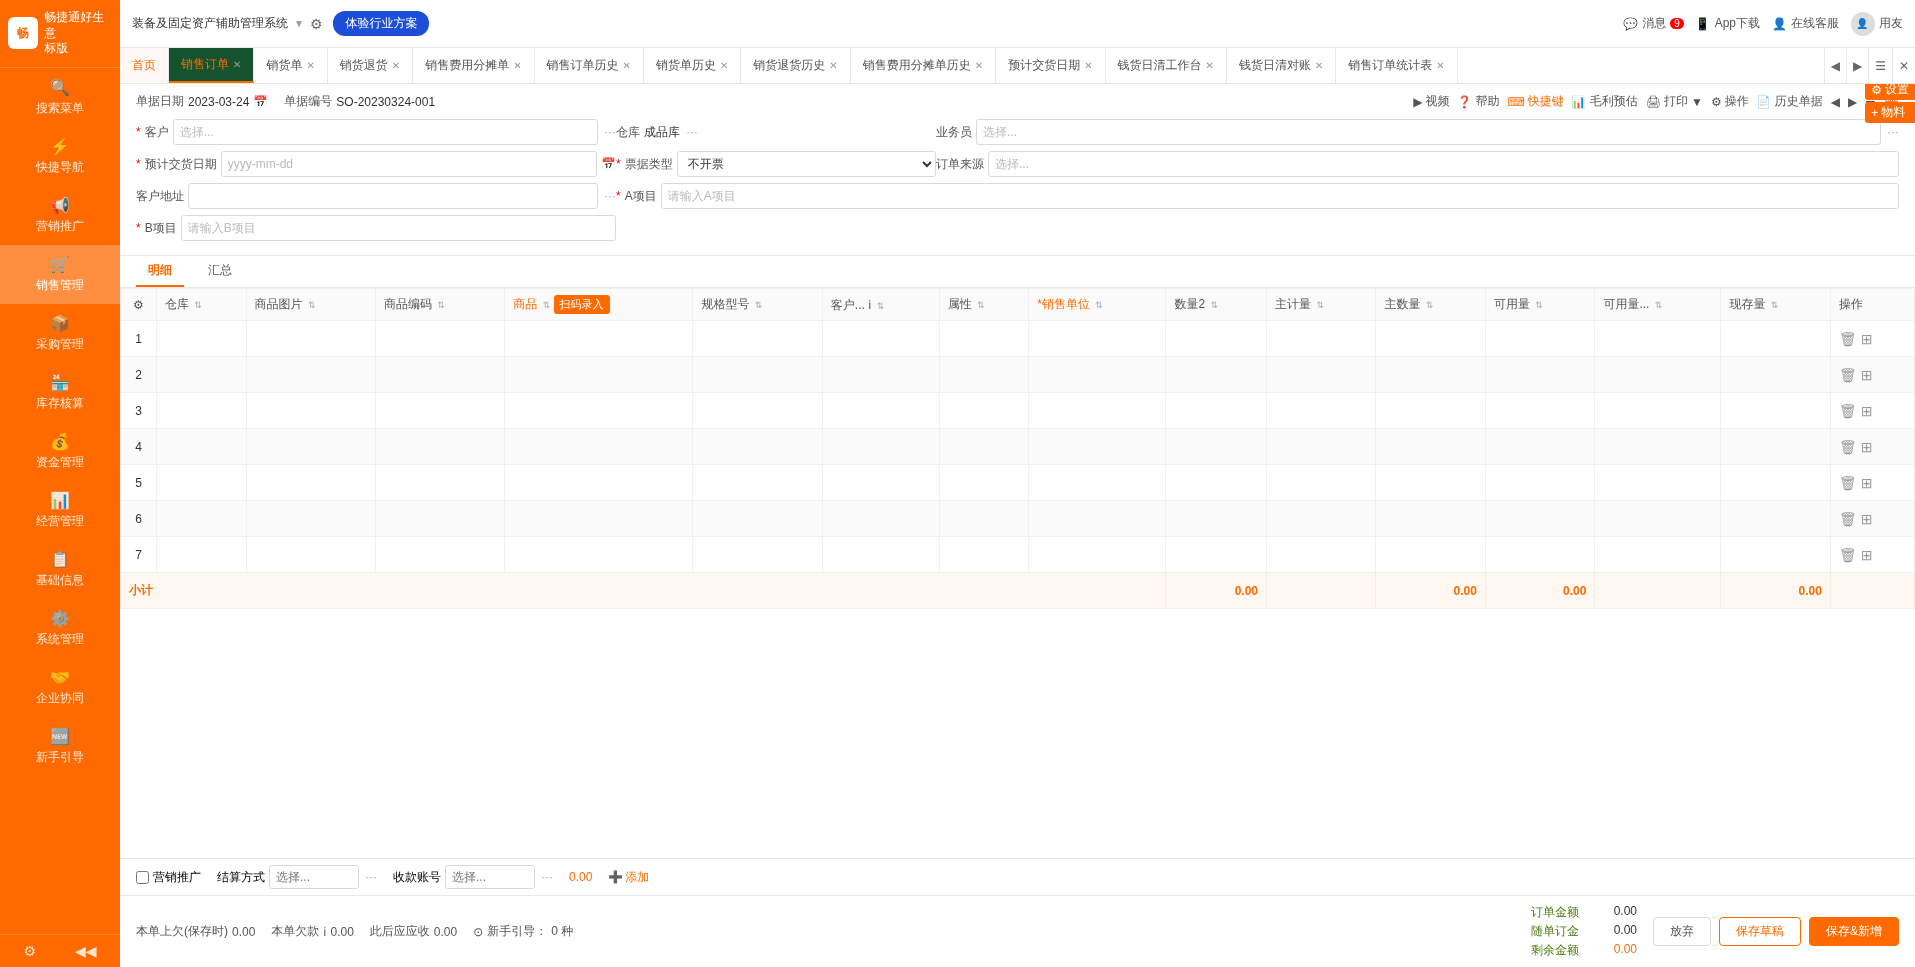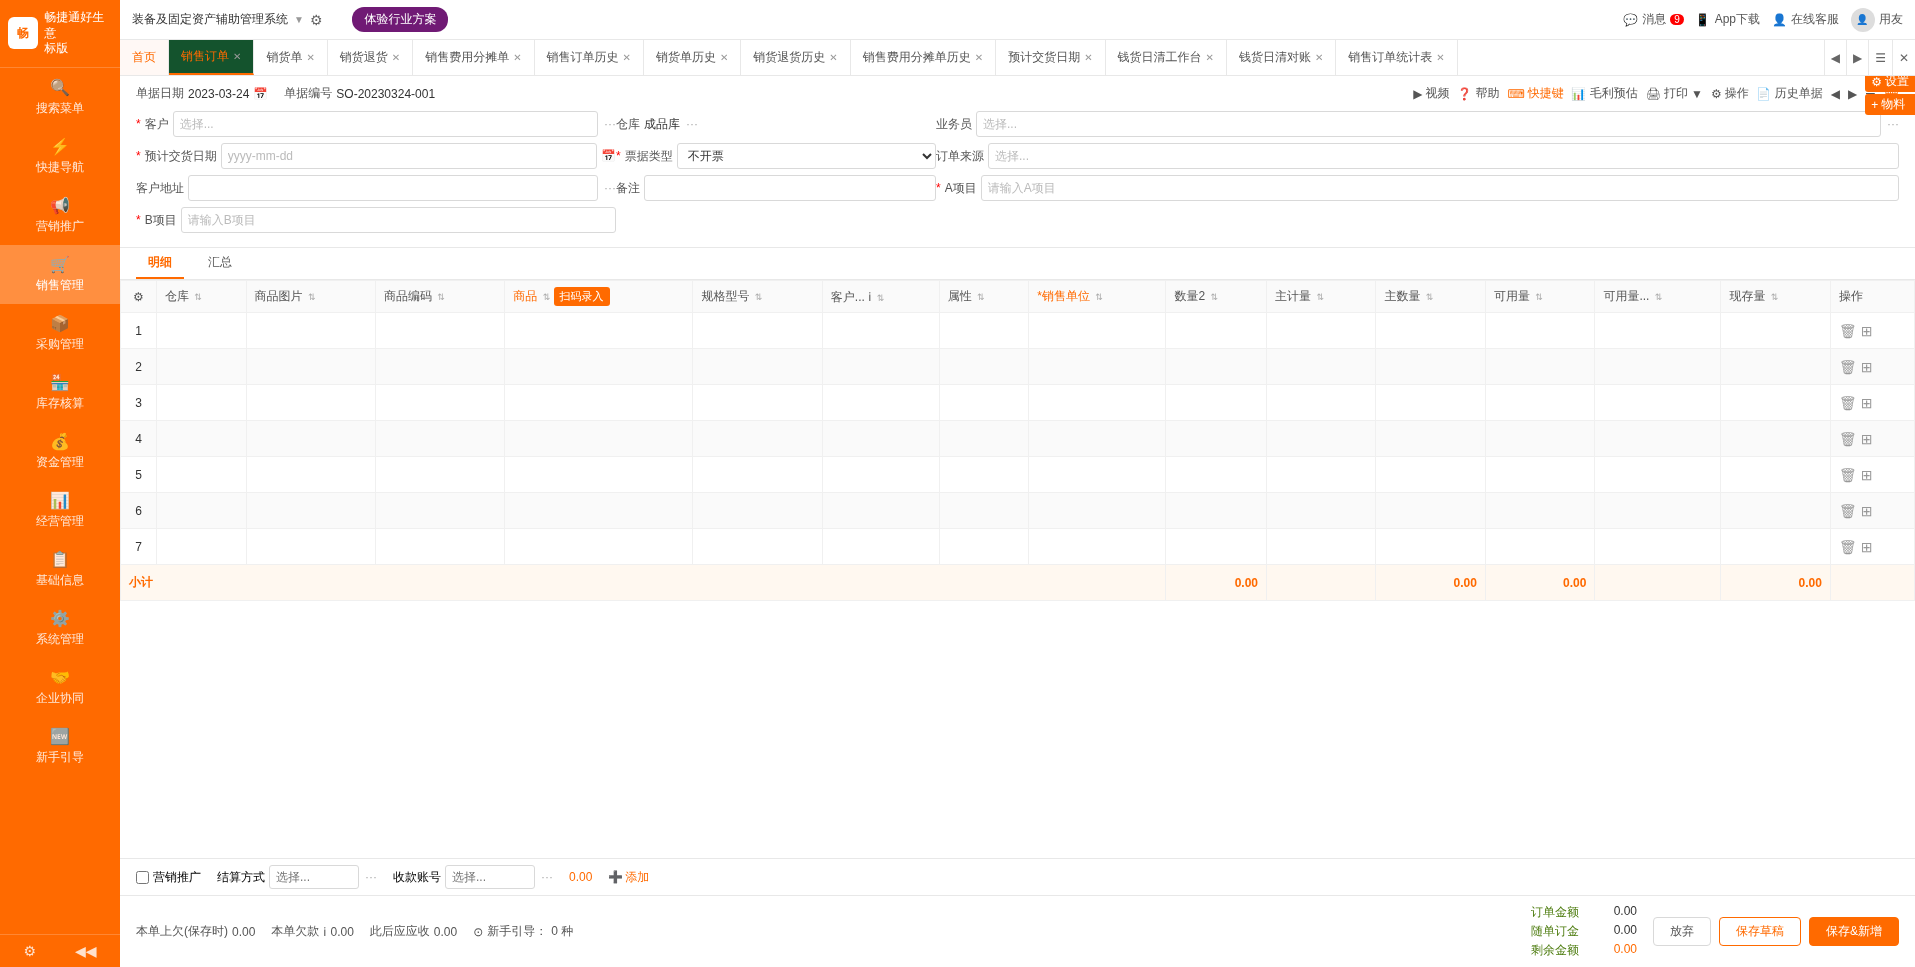--- a/index.html
+++ b/index.html
@@ -48,32 +48,32 @@
       display: flex; align-items: center; justify-content: space-around;
       border-top: 1px solid rgba(255,255,255,0.2);
     }
     .sidebar-bottom-icon { color: rgba(255,255,255,0.8); cursor: pointer; font-size: 14px; }
 
     
     .main { flex: 1; display: flex; flex-direction: column; overflow: hidden; }
 
     
     .topbar {
-      height: 40px;
+      height: 48px;
       background: #fff;
       display: flex; align-items: center;
       padding: 0 12px;
       border-bottom: 1px solid #e8e8e8;
-      gap: 26px;
+      gap: 7px;
     }
     .topbar-system { display: flex; align-items: center; gap: 6px; color: #333; font-size: 13px; }
     .topbar-chevron { color: #999; font-size: 10px; }
     .topbar-gear { color: #666; cursor: pointer; font-size: 14px; }
     .topbar-btn {
-      background: #701a75; color: #fff; border: none; border-radius: 12px;
+      background: #1d4ed8; color: #fff; border: none; border-radius: 12px;
       padding: 4px 12px; cursor: pointer; font-size: 12px; margin-left: 4px;
     }
     .topbar-right { margin-left: auto; display: flex; align-items: center; gap: 12px; }
     .topbar-right-item { display: flex; align-items: center; gap: 4px; color: #555; cursor: pointer; font-size: 12px; }
     .badge { background: #f00; color: #fff; border-radius: 10px; padding: 0 4px; font-size: 10px; }
     .user-avatar { width: 24px; height: 24px; border-radius: 50%; background: #ddd; display: flex; align-items: center; justify-content: center; font-size: 10px; color: #666; }
 
     
     .nav-tabs {
       height: 36px;
@@ -463,24 +463,20 @@
           <input class="form-input" placeholder="选择..." style="">
         </div>
       </div>
 
       <div class="form-row">
         <div class="form-cell" style="max-width:480px;">
           <span class="form-label">客户地址</span>
           <input class="form-input" style="">
           <span class="form-dots">···</span>
         </div>
-        <div class="form-cell" style="max-width:320px;">
-          <span class="form-label">备注</span>
-          <input class="form-input" style="">
-        </div>
         <div class="form-cell">
           <span class="req">*</span>
           <span class="form-label">A项目</span>
           <input class="form-input" placeholder="请输入A项目" style="">
         </div>
       </div>
 
       <div class="form-row">
         <div class="form-cell" style="max-width:480px;">
           <span class="req">*</span>

